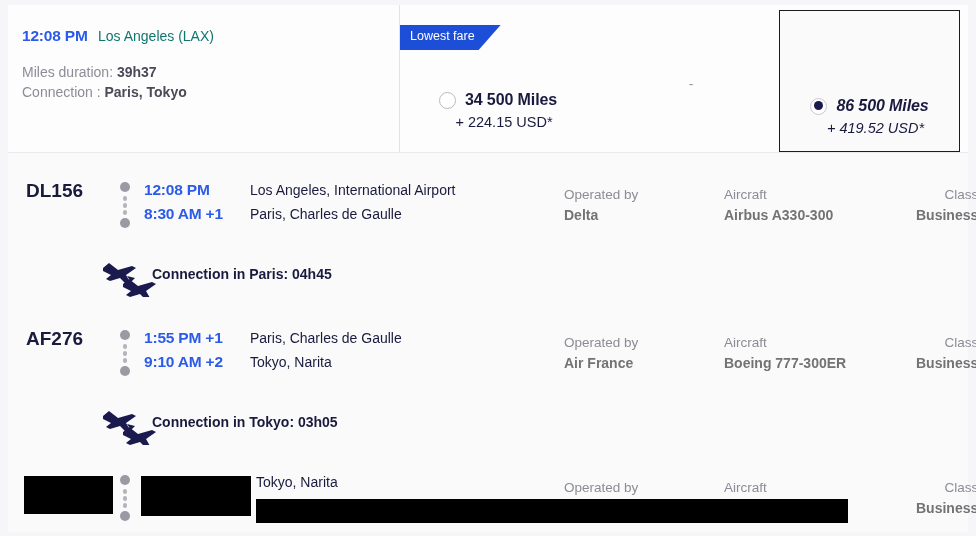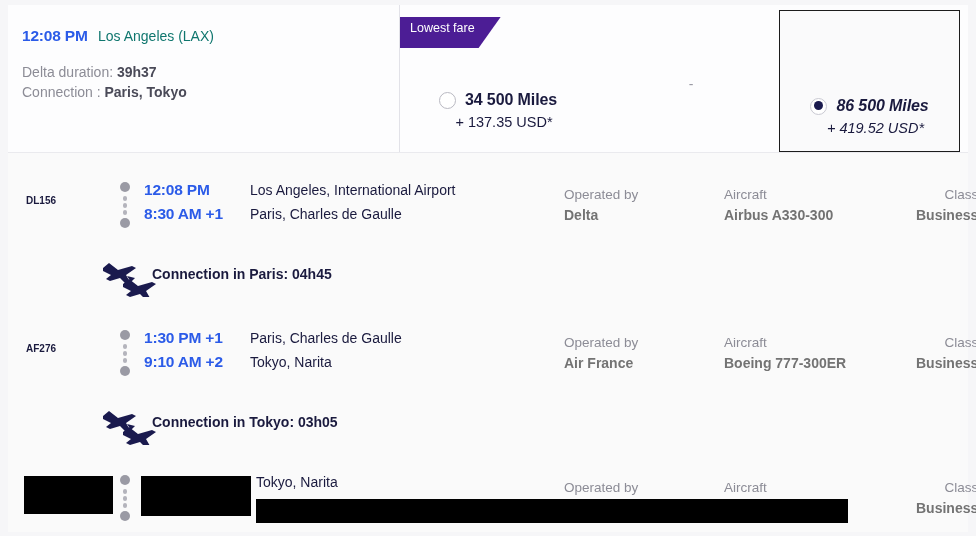--- a/index.html
+++ b/index.html
@@ -74,27 +74,27 @@
   .fare-b{left:588px;width:190px;}
   .fare-c{
     left:771px;top:5px;width:181px;height:142px;
     border:1.6px solid #1c1c1c;
     background:#fafafb;
     box-sizing:border-box;
     font-style:italic;
   }
   .ribbon{
     position:absolute;
-    left:0;top:12px;
+    left:0;top:20px;
     height:23px;
-    background:#4c1d95;
+    background:#1d4ed8;
     color:#ffffff;
     font-size:12.5px;
     line-height:23px;
-    padding:0 26px 8px 10px;
+    padding:0 26px 2px 10px;
     clip-path:polygon(0 0,100% 0,calc(100% - 22px) 100%,0 100%);
   }
   .fare-body{
     position:absolute;
     left:0;top:58px;
     width:100%;
     text-align:center;
   }
   .fare-main{
     display:flex;align-items:center;justify-content:center;
@@ -145,23 +145,23 @@
     width:960px;height:379px;
     background:#fafafa;
     border-top:1px solid #eaeaee;
   }
   .segment{
     position:absolute;
     left:0;width:960px;height:62px;
   }
   .seg-code{
     position:absolute;
-    left:18px;top:22px;
+    left:18px;top:7px;
     color:#1a1a3e;
-    font-size:10px;
+    font-size:19px;
     font-weight:bold;
   }
   
   .timeline{
     position:absolute;
     left:110px;top:9px;
     width:14px;height:46px;
   }
   .dot-lg{
     position:absolute;left:2px;
@@ -248,38 +248,38 @@
 
     <div class="header">
 
       <div class="itinerary">
         <div class="trip-line">
           <span class="trip-time">12:08 PM</span>
           <span class="trip-place">Los Angeles (LAX)</span>
         </div>
         <div class="trip-meta">
           <div>
-            <span>Delta duration:</span>
+            <span>Miles duration:</span>
             <b>39h37</b>
           </div>
           <div>
             <span>Connection :</span>
             <b>Paris, Tokyo</b>
           </div>
         </div>
       </div>
 
       <div class="fare-col fare-a">
         <div class="ribbon">Lowest fare</div>
         <div class="fare-body">
           <div class="fare-main">
             <span class="radio"></span>
             <span class="fare-miles">34 500 Miles</span>
           </div>
-          <div class="fare-usd">+ 137.35 USD*</div>
+          <div class="fare-usd">+ 224.15 USD*</div>
         </div>
       </div>
 
       <div class="fare-col fare-b">
         <div class="fare-dash">-</div>
       </div>
 
       <div class="fare-col fare-c">
         <div class="fare-body">
           <div class="fare-main">
@@ -343,21 +343,21 @@
         <div class="seg-code">AF276</div>
         <div class="timeline">
           <span class="dot-lg" style="top:0;"></span>
           <span class="dot-sm" style="top:14px;"></span>
           <span class="dot-sm" style="top:21px;"></span>
           <span class="dot-sm" style="top:28px;"></span>
           <span class="dot-lg" style="top:36px;"></span>
         </div>
         <div class="seg-rows">
           <div class="seg-row">
-            <span class="seg-time">1:30 PM +1</span>
+            <span class="seg-time">1:55 PM +1</span>
             <span class="seg-place">Paris, Charles de Gaulle</span>
           </div>
           <div class="seg-row">
             <span class="seg-time">9:10 AM +2</span>
             <span class="seg-place">Tokyo, Narita</span>
           </div>
         </div>
         <div class="info-col col-op">
           <div class="info-label">Operated by</div>
           <div class="info-value">Air France</div>

